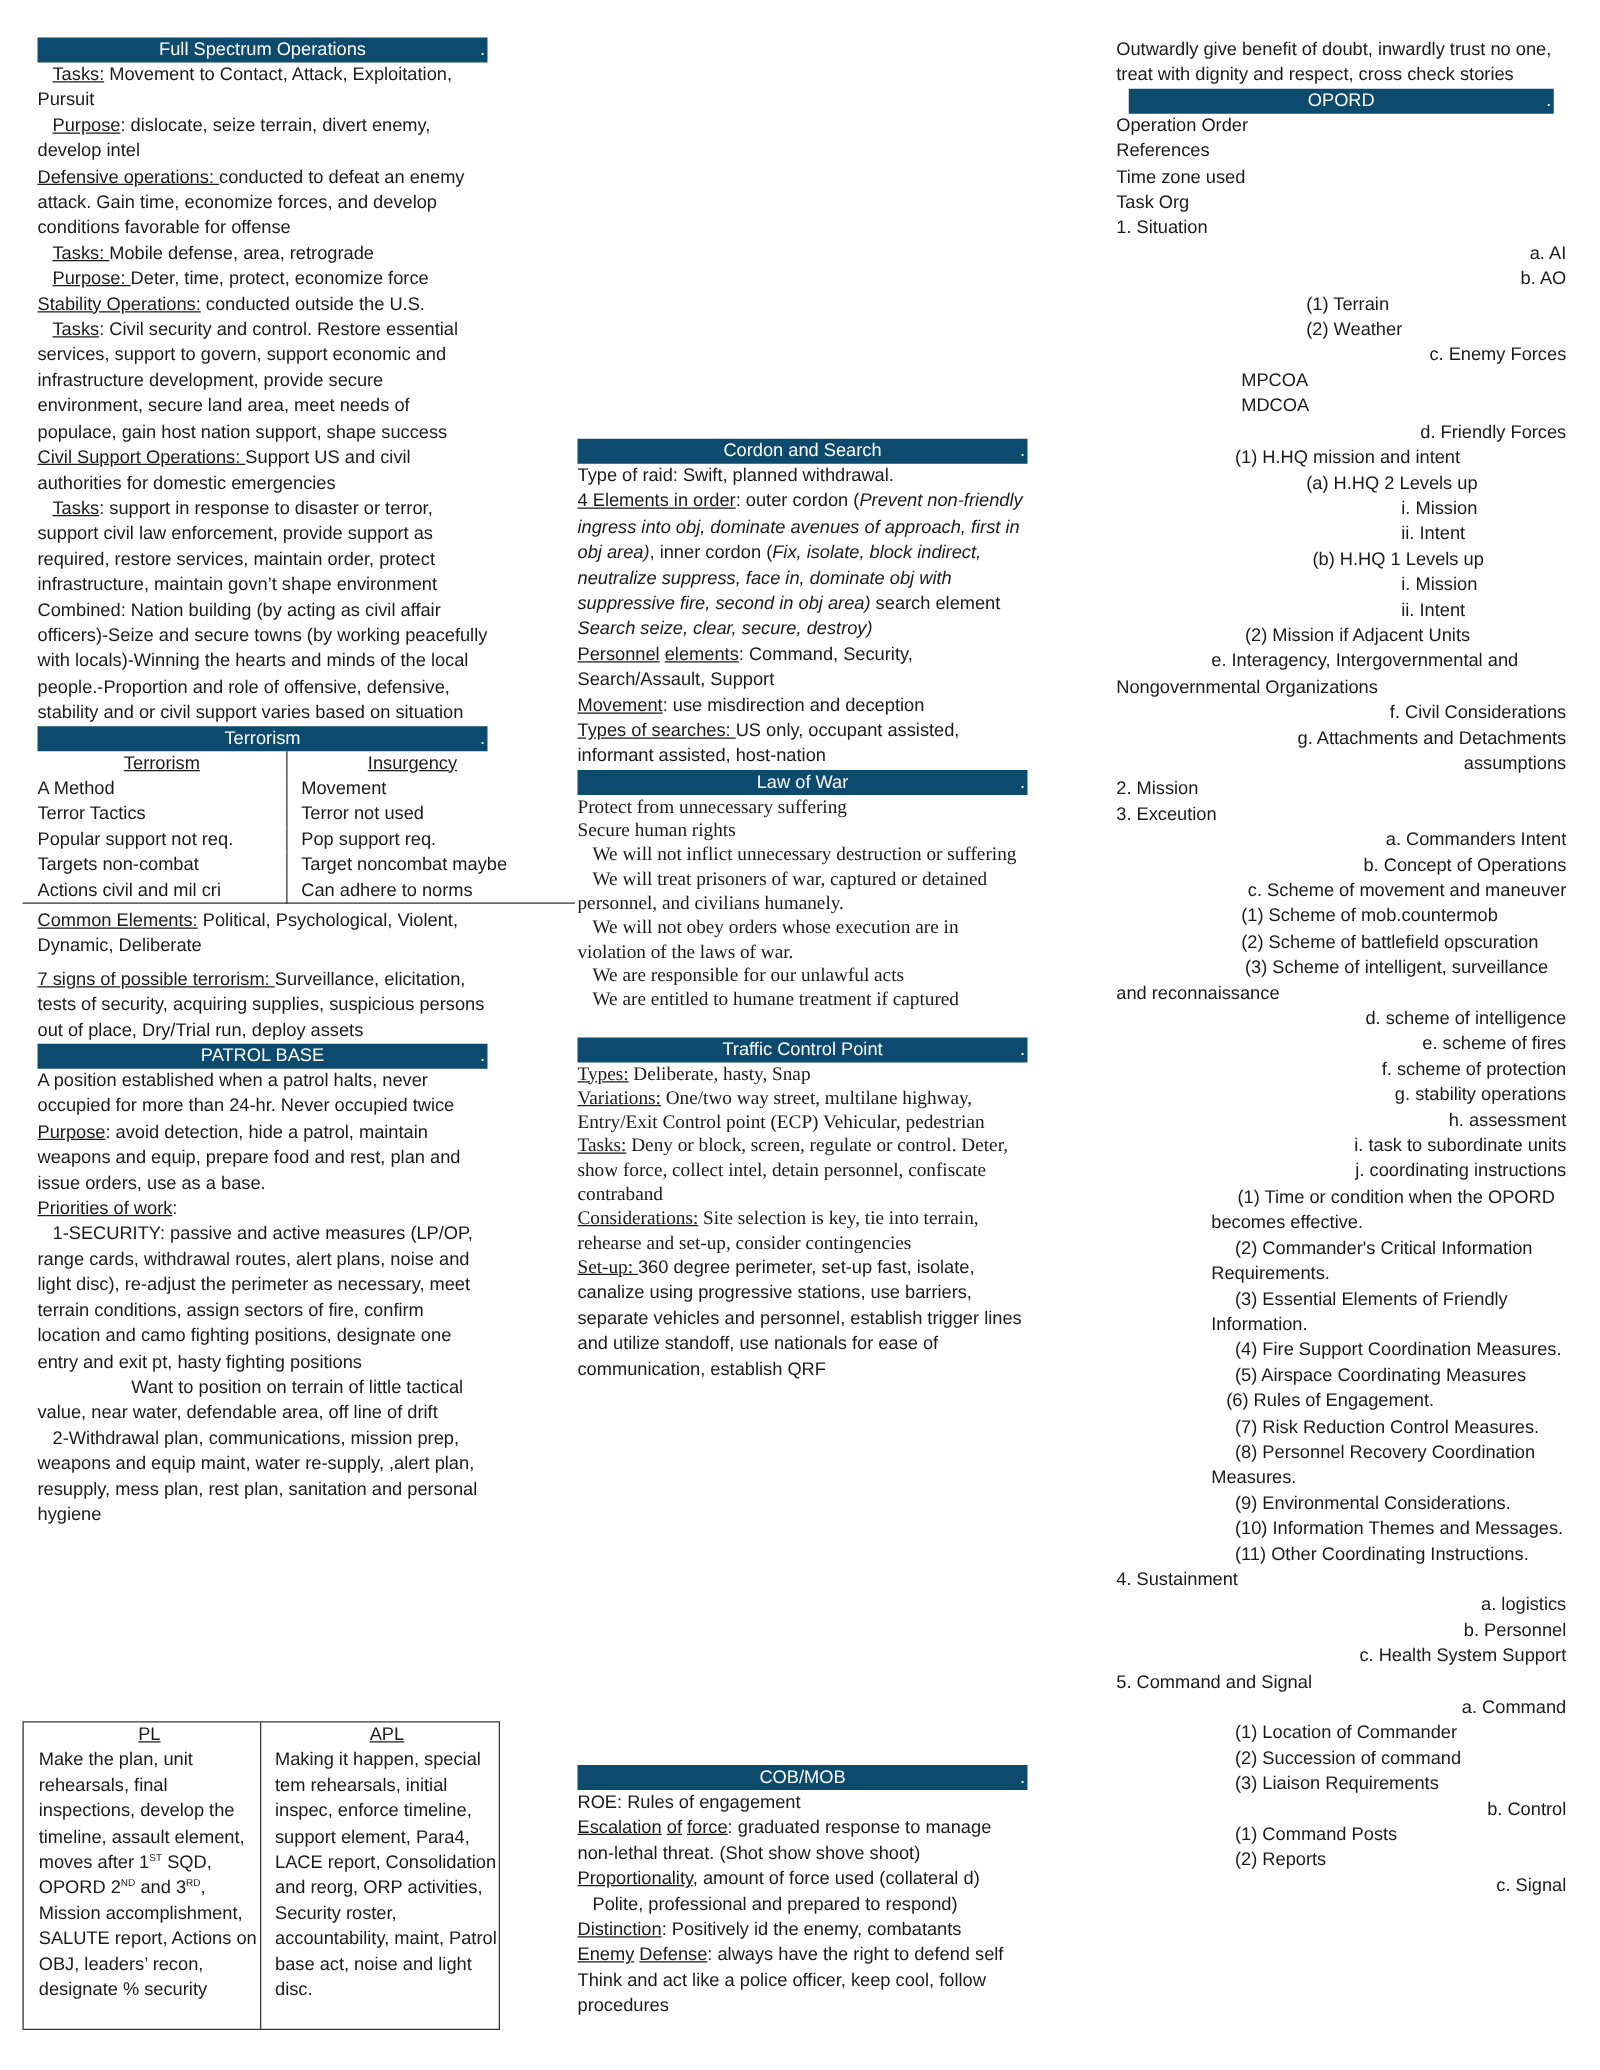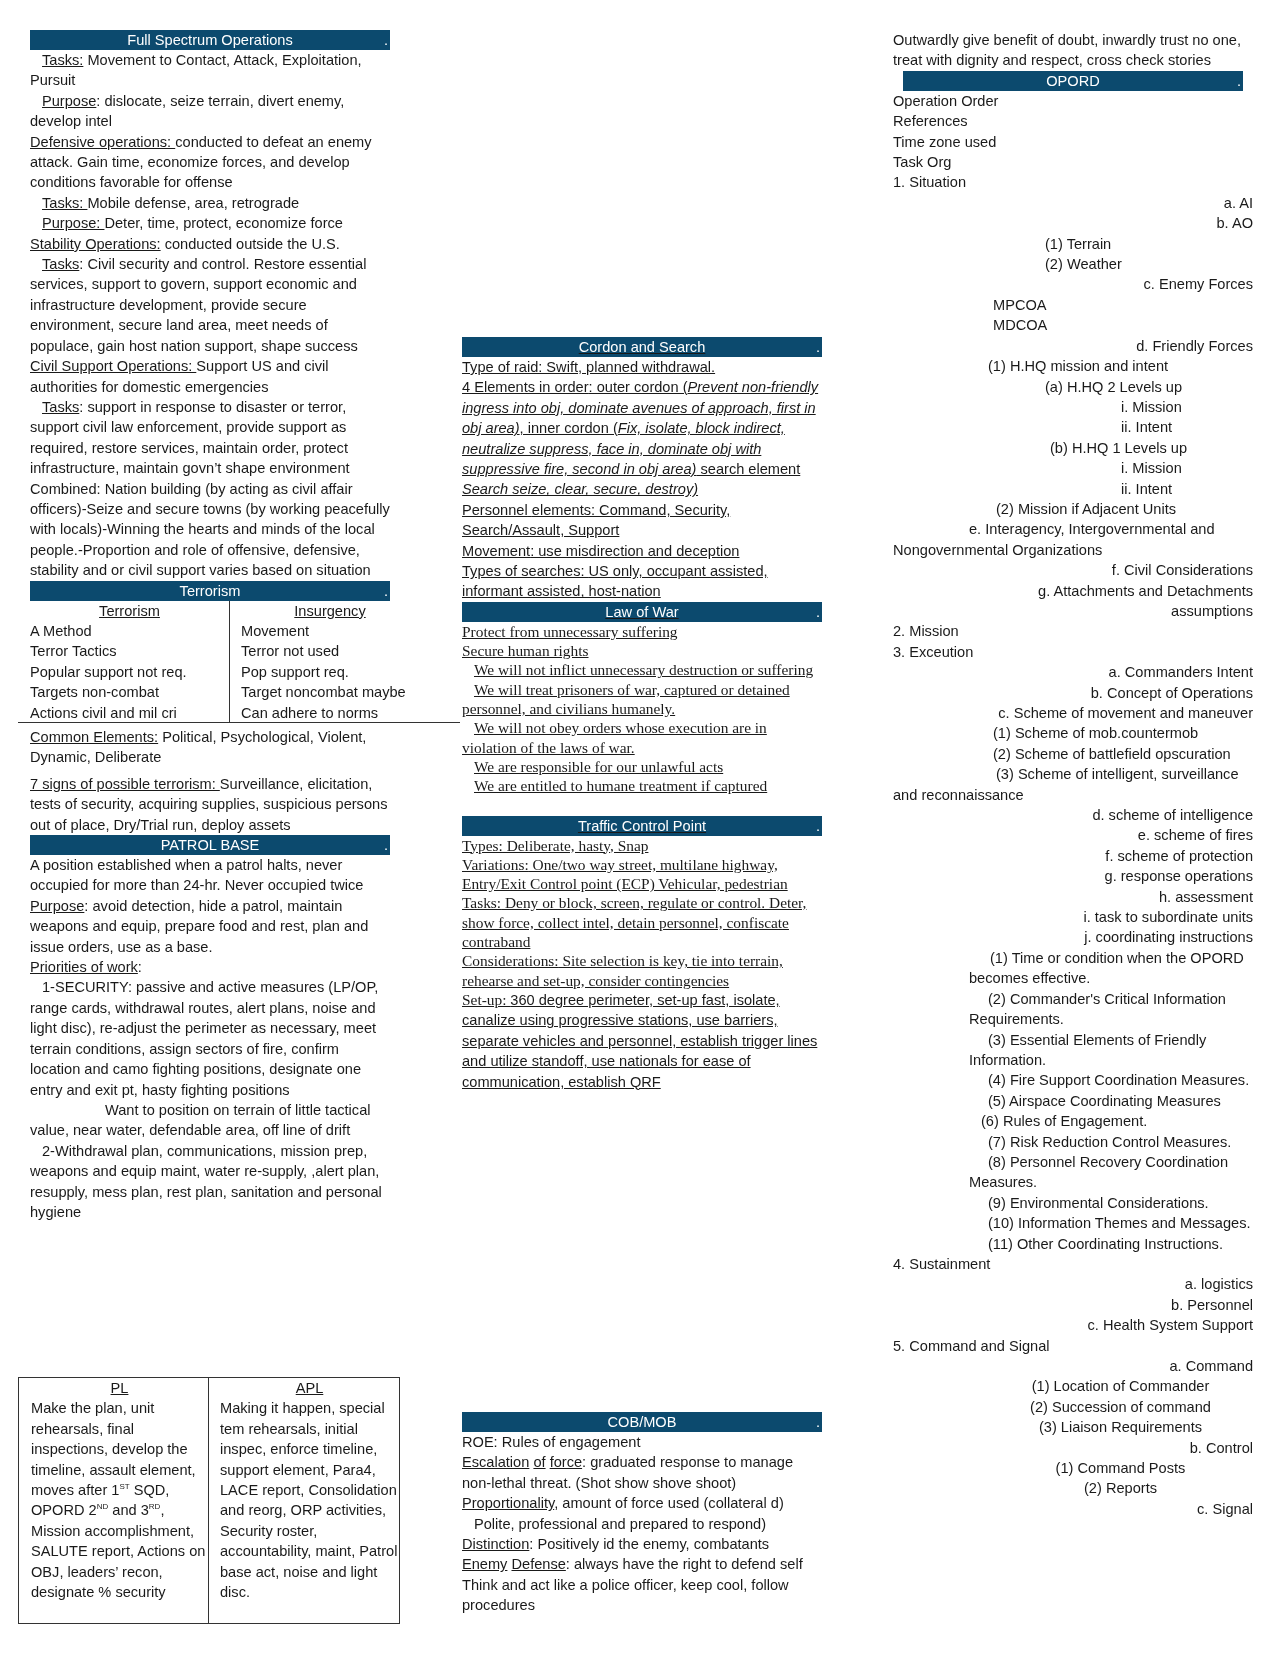--- a/index.html
+++ b/index.html
@@ -3,21 +3,21 @@
   <meta charset="utf-8">
   <style>
     html, body { margin: 0; padding: 0; background: #ffffff; }
     body {
       width: 1280px; height: 1656px; position: relative; overflow: hidden;
       font-family: "Liberation Sans", "DejaVu Sans", sans-serif;
       font-size: 14.6px; color: #1a1a1a;
     }
     .col { position: absolute; line-height: 20.4px; }
     .col1 { left: 30px; top: 30px; width: 360px; }
-    .col2 { left: 462px; top: 337px; width: 360px; text-decoration: underline; }
+    .col2 { left: 462px; top: 351px; width: 360px; }
     .col3 { left: 893px; top: 30px; width: 360px; }
     .hdr {
       background: #0c4a6e; color: #fff; text-align: center; height: 20px; line-height: 20px;
       position: relative; margin: 0 0 0 0;
     }
     .hdr .dot { position: absolute; right: 2px; top: 0; color: #fff; }
     .u { text-decoration: underline; }
     .i { font-style: italic; }
     .serif { font-family: "Liberation Serif", "DejaVu Serif", serif; font-size: 15.4px; }
     p { margin: 0; }
@@ -33,21 +33,21 @@
     
     .pl { position: absolute; left: 18px; top: 1377px; width: 380px; height: 245px; border: 1.5px solid #333; display: flex; line-height: 20.4px; }
     .pl-c { padding: 0 0 0 12px; box-sizing: border-box; }
     .pl-c1 { width: 190px; border-right: 1.5px solid #333; }
     .pl-c2 { flex: 1; padding-left: 11px; }
     sup { font-size: 8px; vertical-align: top; line-height: 10px; position: relative; top: 2px; }
     
     .o0 { padding-left: 0; }
     .o1 { padding-left: 76px; text-align: right; }
     .o1b { padding-left: 100px; }
-    .o2 { padding-left: 95px; text-align: center; }
+    .o2 { padding-left: 95px; }
     .o3 { padding-left: 152px; }
     .o4 { padding-left: 228px; }
     .hang { padding-left: 76px; text-indent: 19px; }
     .hang6 { padding-left: 76px; text-indent: 12px; }
     .wrap0 { padding-left: 0; text-indent: 97px; }
     .wrap0e { padding-left: 0; text-indent: 76px; }
   </style>
 </head>
 <body>
 
@@ -211,21 +211,21 @@
   <p class="o0">3. Exceution</p>
   <p class="o1">a. Commanders Intent</p>
   <p class="o1">b. Concept of Operations</p>
   <p class="o1">c. Scheme of movement and maneuver</p>
   <p class="o1b">(1) Scheme of mob.countermob</p>
   <p class="o1b">(2) Scheme of battlefield opscuration</p>
   <p class="wrap0" style="text-indent:103px">(3) Scheme of intelligent, surveillance and reconnaissance</p>
   <p class="o1">d. scheme of intelligence</p>
   <p class="o1">e. scheme of fires</p>
   <p class="o1">f. scheme of protection</p>
-  <p class="o1">g. response operations</p>
+  <p class="o1">g. stability operations</p>
   <p class="o1">h. assessment</p>
   <p class="o1">i. task to subordinate units</p>
   <p class="o1">j. coordinating instructions</p>
   <p class="hang" style="text-indent:21px">(1) Time or condition when the OPORD becomes effective.</p>
   <p class="hang">(2) Commander's Critical Information Requirements.</p>
   <p class="hang">(3) Essential Elements of Friendly Information.</p>
   <p class="hang">(4) Fire Support Coordination Measures.</p>
   <p class="hang">(5) Airspace Coordinating Measures</p>
   <p class="hang6">(6) Rules of Engagement.</p>
   <p class="hang">(7) Risk Reduction Control Measures.</p>

